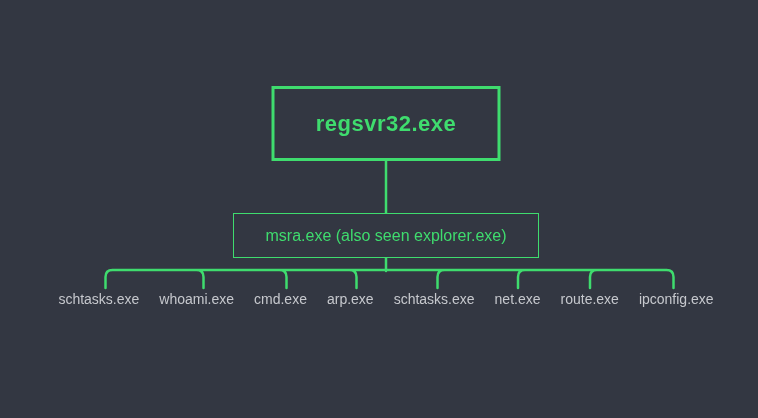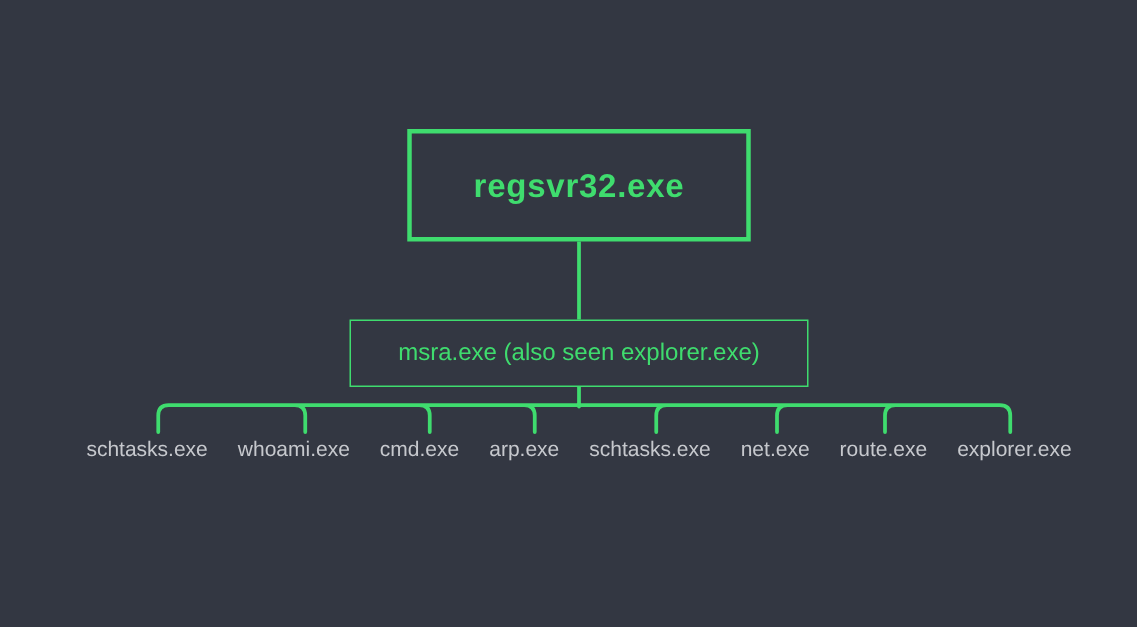--- a/index.html
+++ b/index.html
@@ -93,15 +93,15 @@
   </div>
 
   <div class="leaves">
       <span class="leaf">schtasks.exe</span>
       <span class="leaf">whoami.exe</span>
       <span class="leaf">cmd.exe</span>
       <span class="leaf">arp.exe</span>
       <span class="leaf">schtasks.exe</span>
       <span class="leaf">net.exe</span>
       <span class="leaf">route.exe</span>
-      <span class="leaf">explorer.exe</span>
+      <span class="leaf">ipconfig.exe</span>
     </div>
 </div>
 
 </body></html>

